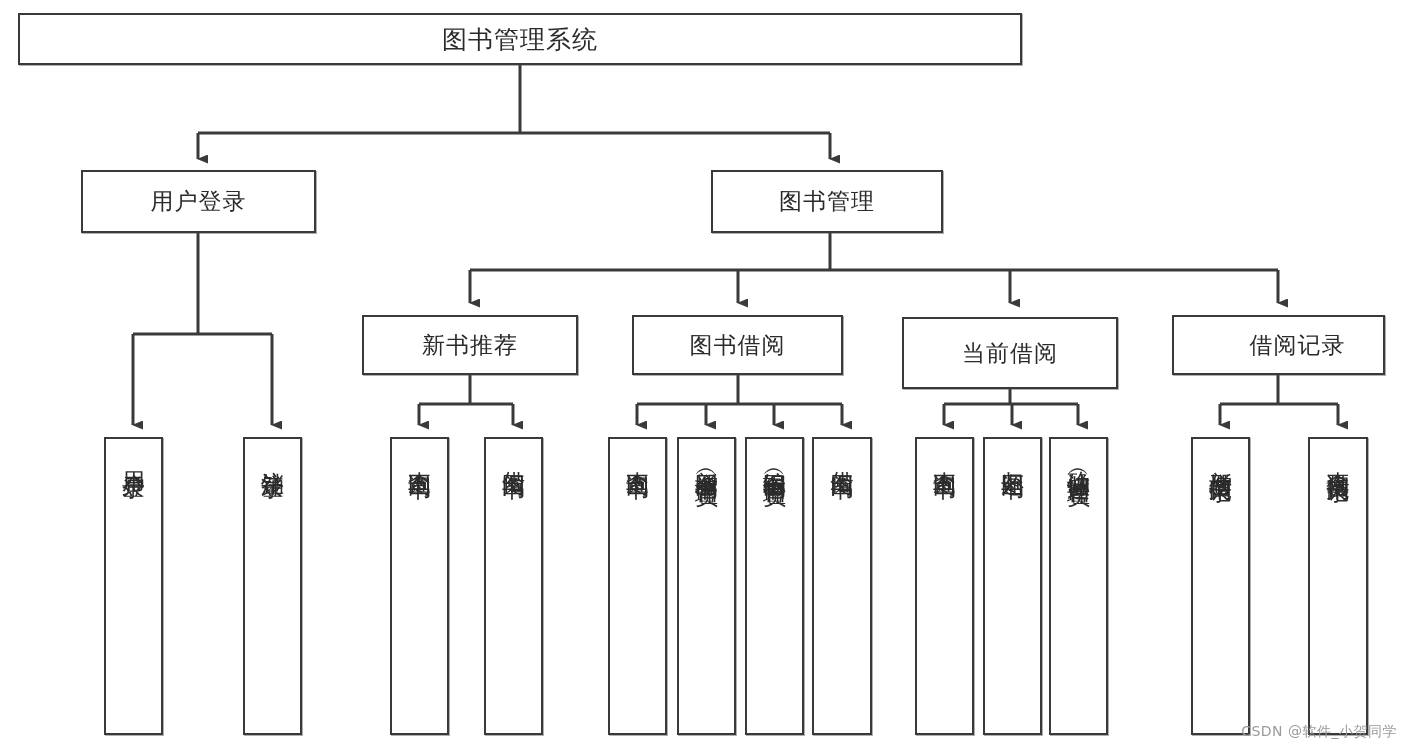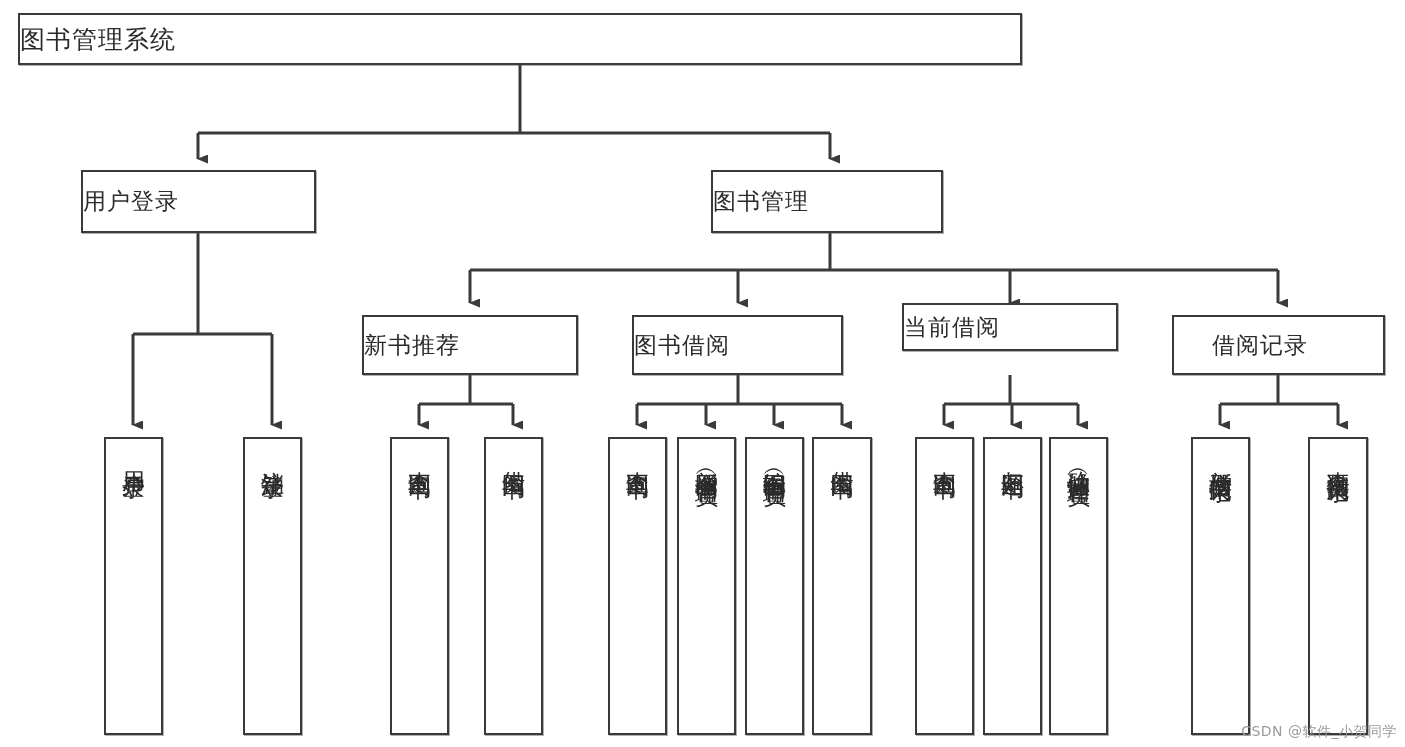--- a/index.html
+++ b/index.html
@@ -26,21 +26,21 @@
     height: 747px;
     pointer-events: none;
   }
   .node {
     position: absolute;
     box-sizing: border-box;
     border: 2px solid #3a3a3a;
     background: #ffffff;
     display: flex;
     align-items: center;
-    justify-content: flex-start;
+    justify-content: center;
     color: #2b2b2b;
     box-shadow: 1px 1px 0 rgba(80,80,80,0.45);
   }
   .node-label {
     display: block;
     text-align: center;
     letter-spacing: 1px;
     color: #2b2b2b;
     white-space: pre;
   }
@@ -144,21 +144,21 @@
   <div class="node level-mid" id="node-l1-1" style="left: 711px; top: 170px; width: 232px; height: 63px;">
     <span class="node-label">图书管理</span>
   </div>
 
   <div class="node level-mid" id="node-l2-0" style="left: 362px; top: 315px; width: 216px; height: 60px;">
     <span class="node-label">新书推荐</span>
   </div>
   <div class="node level-mid" id="node-l2-1" style="left: 632px; top: 315px; width: 211px; height: 60px;">
     <span class="node-label">图书借阅</span>
   </div>
-  <div class="node level-mid" id="node-l2-2" style="left: 902px; top: 303px; width: 216px; height: 48px; font-family: Liberation Serif, serif;">
+  <div class="node level-mid" id="node-l2-2" style="left: 902px; top: 317px; width: 216px; height: 72px; font-family: Liberation Serif, serif;">
     <span class="node-label">当前借阅</span>
   </div>
   <div class="node level-mid" id="node-l2-3" style="left: 1172px; top: 315px; width: 213px; height: 60px; padding-left: 38px;">
     <span class="node-label">借阅记录</span>
   </div>
 
   <div class="node level-leaf" id="node-leaf-0" style="left: 104px; top: 437px; width: 59px; height: 298px;">
     <span class="node-label">用户登录</span>
   </div>
   <div class="node level-leaf" id="node-leaf-1" style="left: 243px; top: 437px; width: 59px; height: 298px;">

